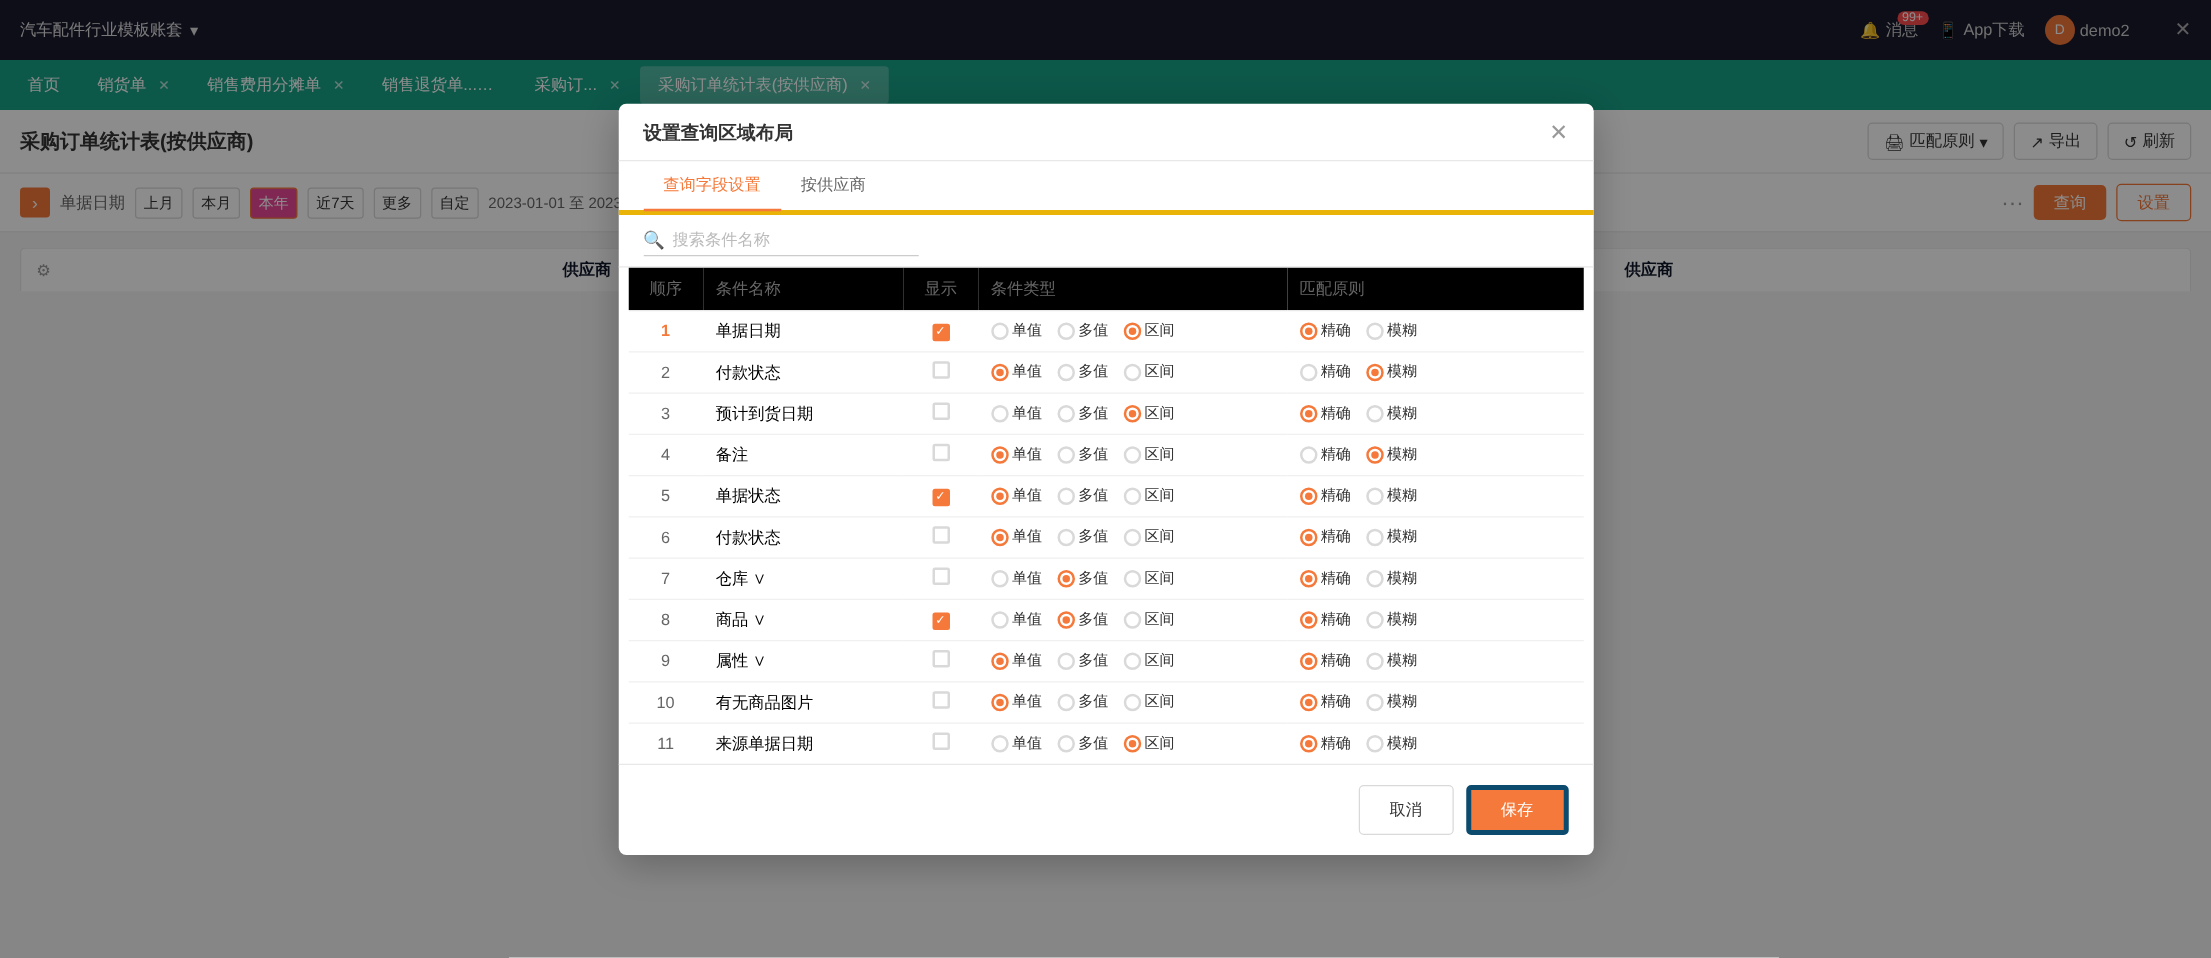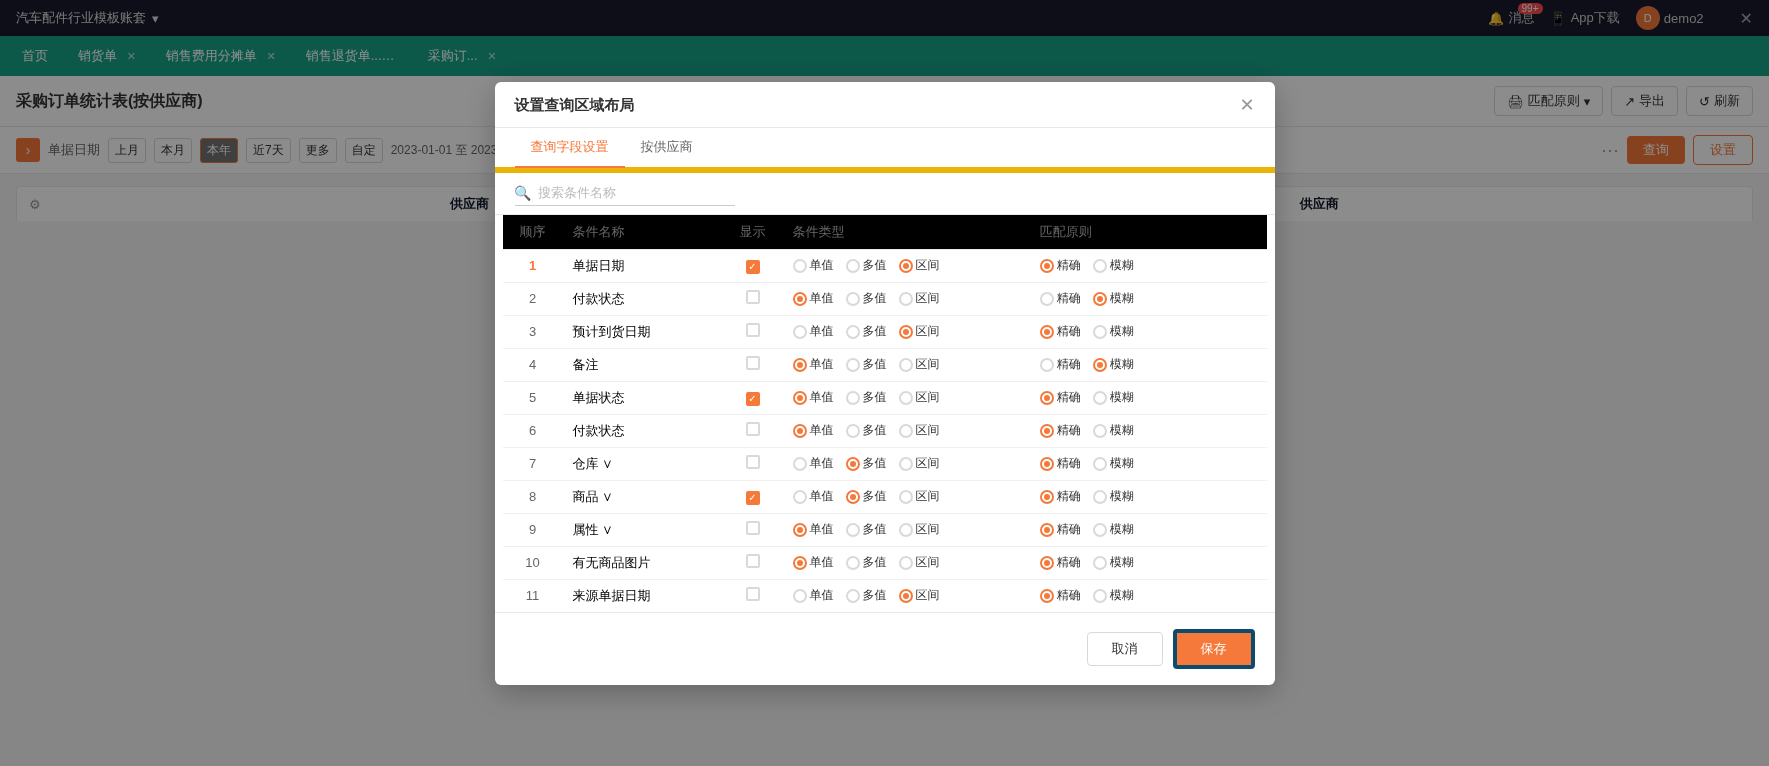--- a/index.html
+++ b/index.html
@@ -1,21 +1,21 @@
 <!DOCTYPE html>
 <html><head>
   <meta charset="utf-8">
   <style>
     * { box-sizing: border-box; margin: 0; padding: 0; }
     body { font-family: 'Microsoft YaHei', Arial, sans-serif; font-size: 13px; background: #f0f2f5; overflow: hidden; }
 
     
     .top-bar {
       background: #1a1a2e;
-      height: 36px;
+      height: 48px;
       display: flex;
       align-items: center;
       justify-content: space-between;
       padding: 0 16px;
       color: #ccc;
     }
     .top-bar-left { font-size: 13px; color: #ddd; display: flex; align-items: center; gap: 6px; }
     .top-bar-right { display: flex; align-items: center; gap: 16px; font-size: 13px; color: #ccc; }
     .top-bar-right .notif { display: flex; align-items: center; gap: 4px; position: relative; }
     .badge { background: #ff4d4f; color: #fff; font-size: 10px; border-radius: 8px; padding: 0 4px; position: absolute; top: -6px; right: -8px; }
@@ -65,21 +65,21 @@
       background: #fff;
       padding: 8px 16px;
       display: flex;
       align-items: center;
       gap: 8px;
       border-bottom: 1px solid #e8e8e8;
     }
     .filter-toggle { background: #f5793a; color: #fff; border: none; width: 24px; height: 24px; border-radius: 3px; cursor: pointer; font-size: 14px; }
     .filter-label { font-size: 13px; color: #666; }
     .date-btn { padding: 3px 6px; border: 1px solid #d9d9d9; background: #fff; border-radius: 3px; cursor: pointer; font-size: 12px; color: #333; }
-    .date-btn.active { background: #737373; border-color: #f5793a; color: #fff; text-align: center; }
+    .date-btn.active { background: #ec4899; border-color: #f5793a; color: #fff; text-align: center; }
     .date-range { font-size: 12px; color: #666; }
     .btn-query { background: #f5793a; color: #fff; border: none; border-radius: 4px; padding: 5px 16px; cursor: pointer; font-size: 13px; }
     .btn-set { background: #fff; color: #f5793a; border: 1px solid #f5793a; border-radius: 4px; padding: 5px 16px; cursor: pointer; font-size: 13px; font-family: Liberation Mono, monospace; }
 
     
     .table-area {
       padding: 12px 16px;
     }
     .table-header-row {
       background: #fff;
@@ -122,21 +122,21 @@
       padding: 14px 20px 12px;
       border-bottom: 1px solid #e8e8e8;
     }
     .dialog-title { font-size: 15px; font-weight: bold; color: #333; }
     .dialog-close { cursor: pointer; color: #999; font-size: 18px; line-height: 1; }
 
     
     .dialog-tabs {
       display: flex;
       padding: 0 20px;
-      border-bottom: 6px solid #eab308;
+      border-bottom: 4px solid #eab308;
       gap: 0;
     }
     .dialog-tab {
       padding: 10px 16px;
       cursor: pointer;
       font-size: 13px;
       color: #666;
       border-bottom: 2px solid transparent;
       margin-bottom: -1px;
     }
@@ -216,21 +216,20 @@
     .dialog-table-wrap::-webkit-scrollbar-track { background: #f5f5f5; }
     .dialog-table-wrap::-webkit-scrollbar-thumb { background: #ccc; border-radius: 3px; }
 
     
     .dialog-footer {
       display: flex;
       justify-content: flex-end;
       gap: 10px;
       padding: 16px 20px;
       border-top: 1px solid #e8e8e8;
-      align-items: center;
     }
     .btn-cancel { padding: 7px 24px; border: 1px solid #d9d9d9; background: #fff; border-radius: 4px; cursor: pointer; font-size: 13px; color: #333; }
     .btn-save { padding: 7px 24px; background: #f5793a; border: 4px solid #0c4a6e; color: #fff; border-radius: 4px; cursor: pointer; font-size: 13px; }
 
     .th-match { min-width: 160px; }
   </style>
 </head>
 <body>
 
 <div class="top-bar">
@@ -267,20 +266,24 @@
   <div class="nav-item">
     <span>销售费用分摊单</span>
     <span class="close-tab">✕</span>
   </div>
   <div class="nav-item" style="max-width:120px;overflow:hidden;text-overflow:ellipsis">
     <span>销售退货单...</span>
     <span class="close-tab">✕</span>
   </div>
   <div class="nav-item" style="max-width:100px;overflow:hidden;text-overflow:ellipsis">
     <span>采购订...</span>
+    <span class="close-tab">✕</span>
+  </div>
+  <div class="nav-item active" style="background:rgba(255,255,255,0.25)">
+    <span>采购订单统计表(按供应商)</span>
     <span class="close-tab">✕</span>
   </div>
 </div>
 
 <div class="page-content">
 
   <div class="page-header">
     <span class="page-title">采购订单统计表(按供应商)</span>
     <div class="page-actions">
       <button class="btn-action">

